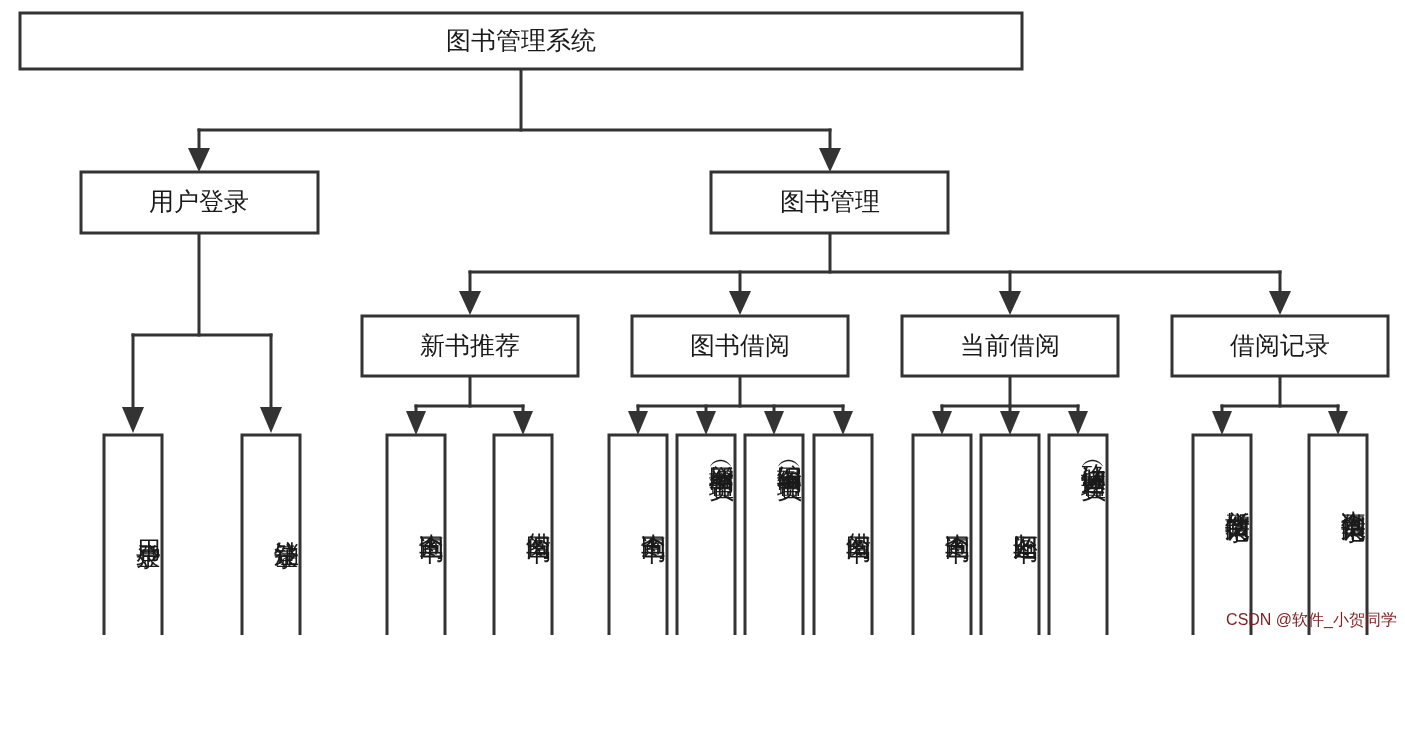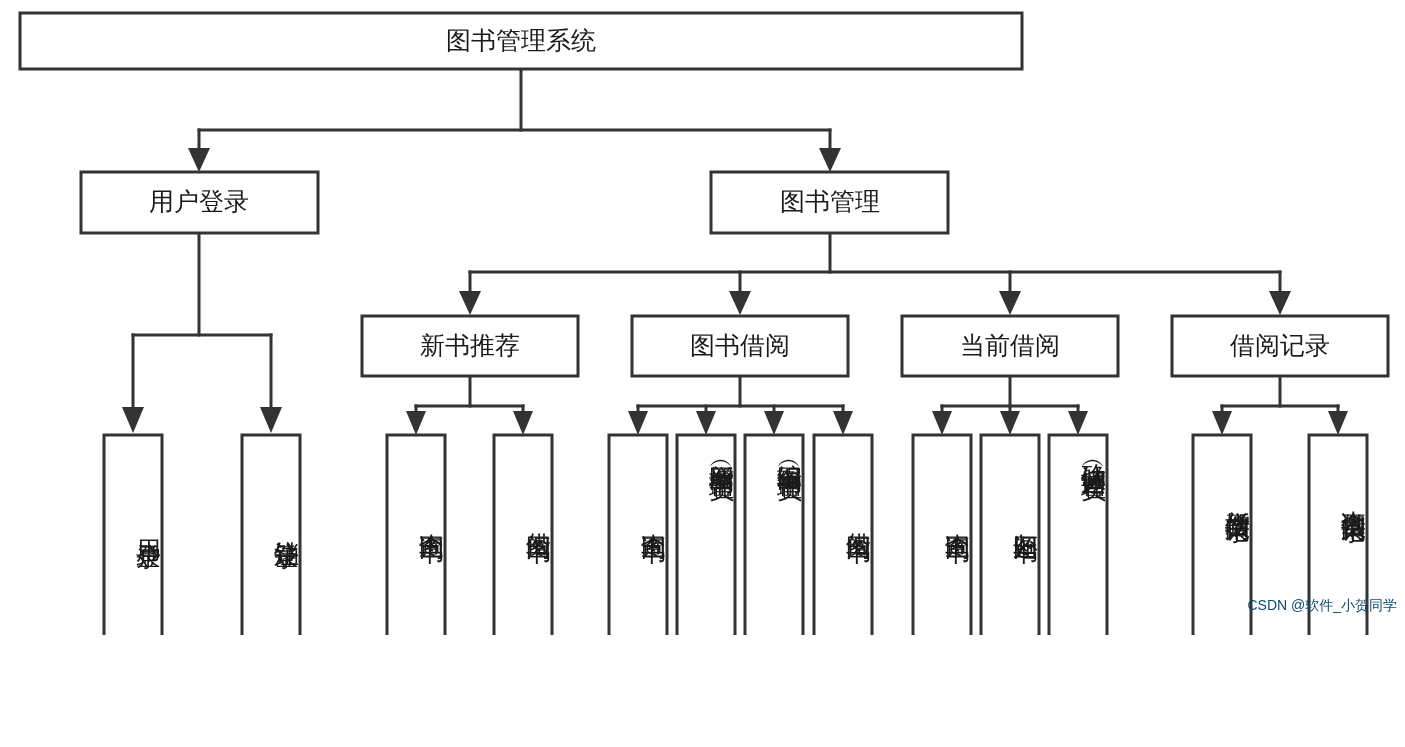--- a/index.html
+++ b/index.html
@@ -55,24 +55,24 @@
     line-height: 1.08;
     color: #1a1a1a;
     letter-spacing: 2px;
     white-space: nowrap;
     text-align: center;
     pointer-events: none;
   }
   .watermark {
     position: absolute;
     right: 8px;
-    bottom: 20px;
-    font-family: "Liberation Sans", "DejaVu Sans", sans-serif;
-    font-size: 14px;
-    color: #0c4a6e;
+    bottom: 4px;
+    font-family: "Liberation Sans", "DejaVu Sans", sans-serif;
+    font-size: 16px;
+    color: #7f1d1d;
     white-space: nowrap;
   }
 </style>
 </head>
 <body>
 
 <div id="diagram-root">
 
   <svg id="tree-svg" viewBox="0 0 1405 747">
 

